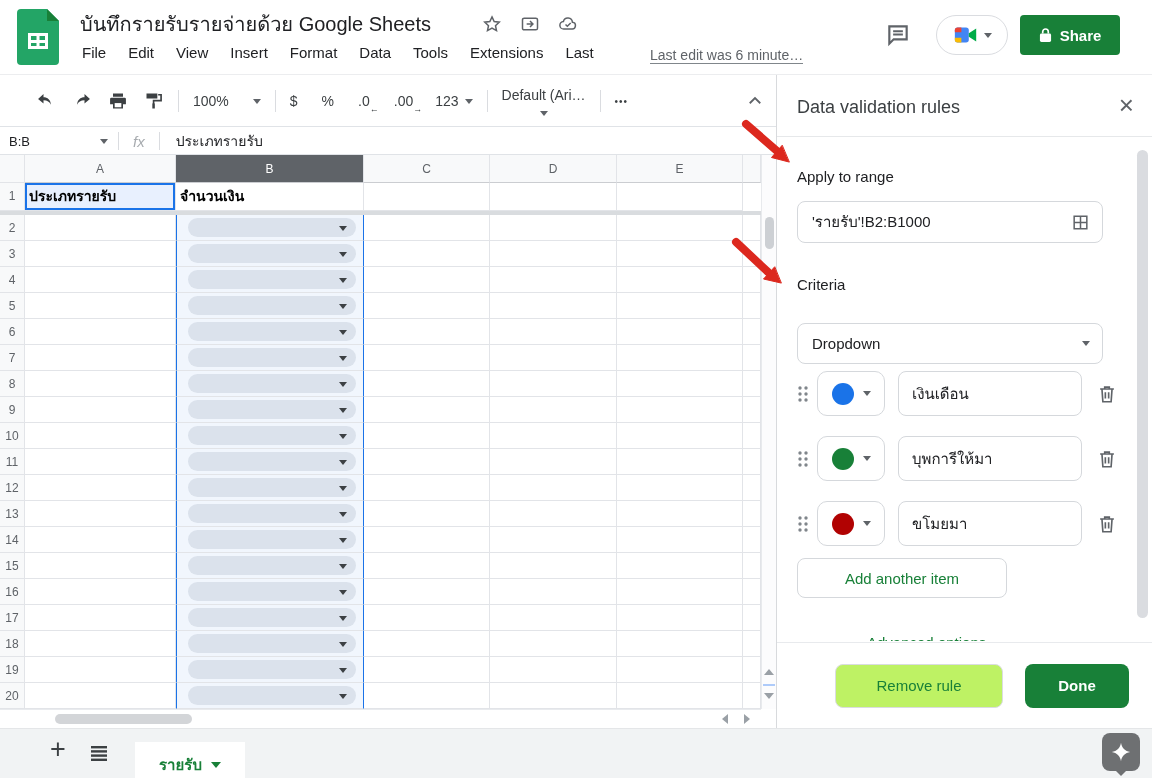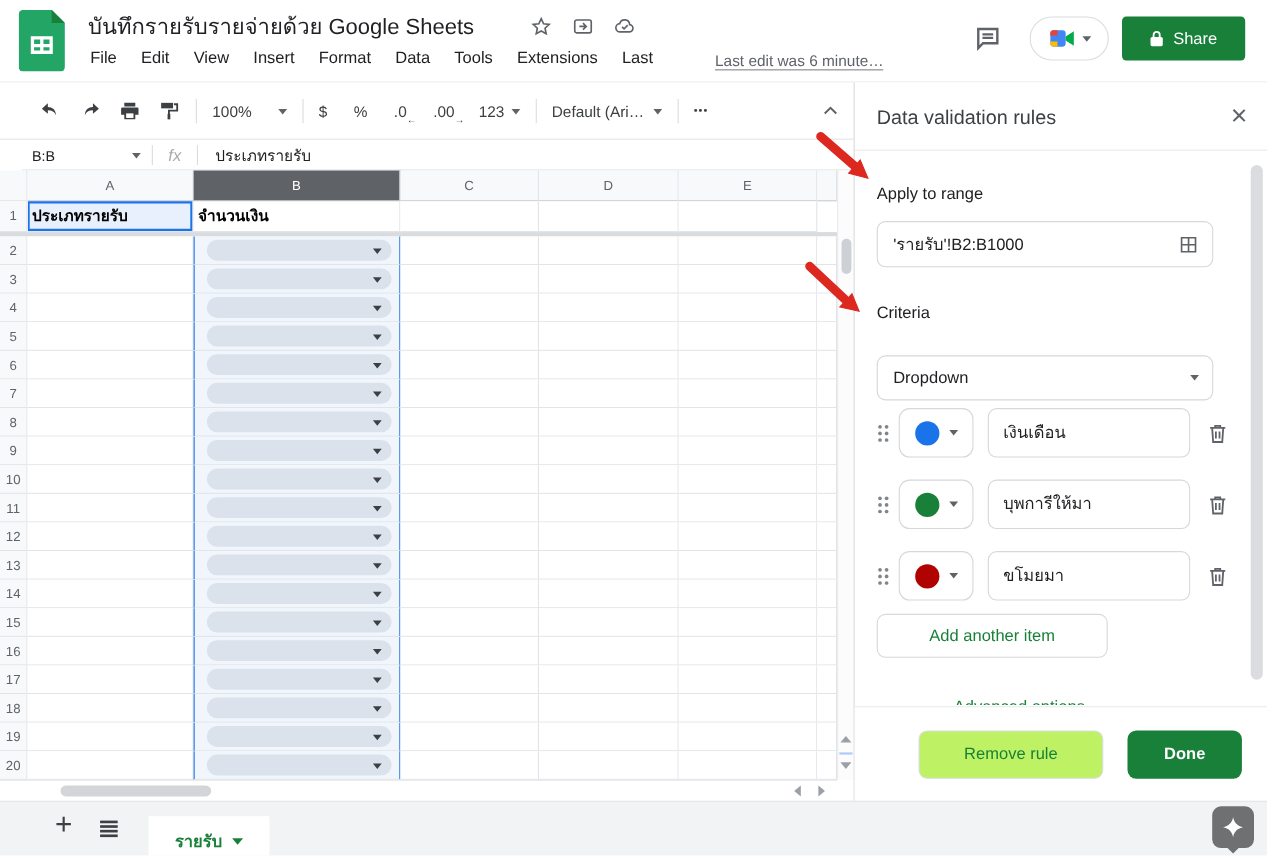--- a/index.html
+++ b/index.html
@@ -10,32 +10,32 @@
   #header{position:absolute;left:0;top:0;width:1152px;height:75px;background:#fff;border-bottom:1px solid #ecedef;}
   #logo{position:absolute;left:17px;top:9px;}
   .doc-title{position:absolute;left:80px;top:8px;font-size:20px;color:#202124;white-space:nowrap;}
   .title-icons{position:absolute;left:480px;top:12px;display:flex;gap:14px;}
   .title-icons .ticon{width:24px;height:24px;display:flex;align-items:center;justify-content:center;}
   #menu-bar{position:absolute;left:82px;top:44px;display:flex;gap:22px;font-size:15px;color:#202124;}
   .menu-item{cursor:default;}
   #last-edit{position:absolute;left:650px;top:47px;max-width:192px;font-size:14px;color:#5f6368;border-bottom:1px solid #80868b;white-space:nowrap;overflow:hidden;}
   #comment-btn{position:absolute;left:882px;top:19px;width:32px;height:32px;display:flex;align-items:center;justify-content:center;}
   #meet-btn{position:absolute;left:936px;top:15px;width:72px;height:40px;border:1px solid #dadce0;border-radius:20px;background:#fff;display:flex;align-items:center;justify-content:center;gap:5px;}
-  #share-btn{position:absolute;left:1020px;top:15px;width:112px;height:40px;background:#188038;border-radius:4px;color:#fff;font-size:15px;font-weight:400;display:flex;align-items:center;justify-content:center;gap:8px;cursor:pointer;}
+  #share-btn{position:absolute;left:1020px;top:15px;width:100px;height:40px;background:#188038;border-radius:4px;color:#fff;font-size:15px;font-weight:700;display:flex;align-items:center;justify-content:center;gap:8px;cursor:pointer;}
 
   
   #toolbar{position:absolute;left:0;top:76px;width:776px;height:51px;background:#fff;border-bottom:1px solid #e0e3e7;display:flex;align-items:center;color:#3c4043;}
   .tb{display:flex;align-items:center;justify-content:center;height:28px;padding:0 8px;font-size:14px;font-weight:500;position:relative;}
   .tb-sep{width:1px;height:22px;background:#dadce0;margin:0 6px;}
   .caret{width:0;height:0;border-left:4.5px solid transparent;border-right:4.5px solid transparent;border-top:5px solid #5f6368;display:inline-block;}
   .subarrow{position:absolute;font-size:9px;font-style:normal;bottom:1px;right:-1px;color:#3c4043;}
-  #font-box{min-width:96px;justify-content:space-between;gap:8px;}
+  #font-box{min-width:96px;justify-content:space-between;gap:8px;flex-direction:column;}
 
   
-  #formula-bar{position:absolute;left:0;top:128px;width:776px;height:27px;background:#fff;border-bottom:1px solid #e0e3e7;display:flex;align-items:center;margin-left:20px;}
+  #formula-bar{position:absolute;left:0;top:128px;width:776px;height:27px;background:#fff;border-bottom:1px solid #e0e3e7;display:flex;align-items:center;}
   #name-box{width:100px;padding-left:9px;font-size:13px;color:#202124;}
   #name-caret{margin-right:10px;}
   .fb-sep{width:1px;height:18px;background:#dadce0;}
   #fx{font-style:italic;color:#a8acb0;font-size:15px;padding:0 14px;}
   #formula-value{padding-left:16px;font-size:14px;color:#202124;}
 
   
   #sheet-grid{position:absolute;left:0;top:155px;display:grid;
     grid-template-columns:25px 151px 188px 126px 127px 126px 18px;
     grid-template-rows:28px 28px 4px repeat(19,26px);}

